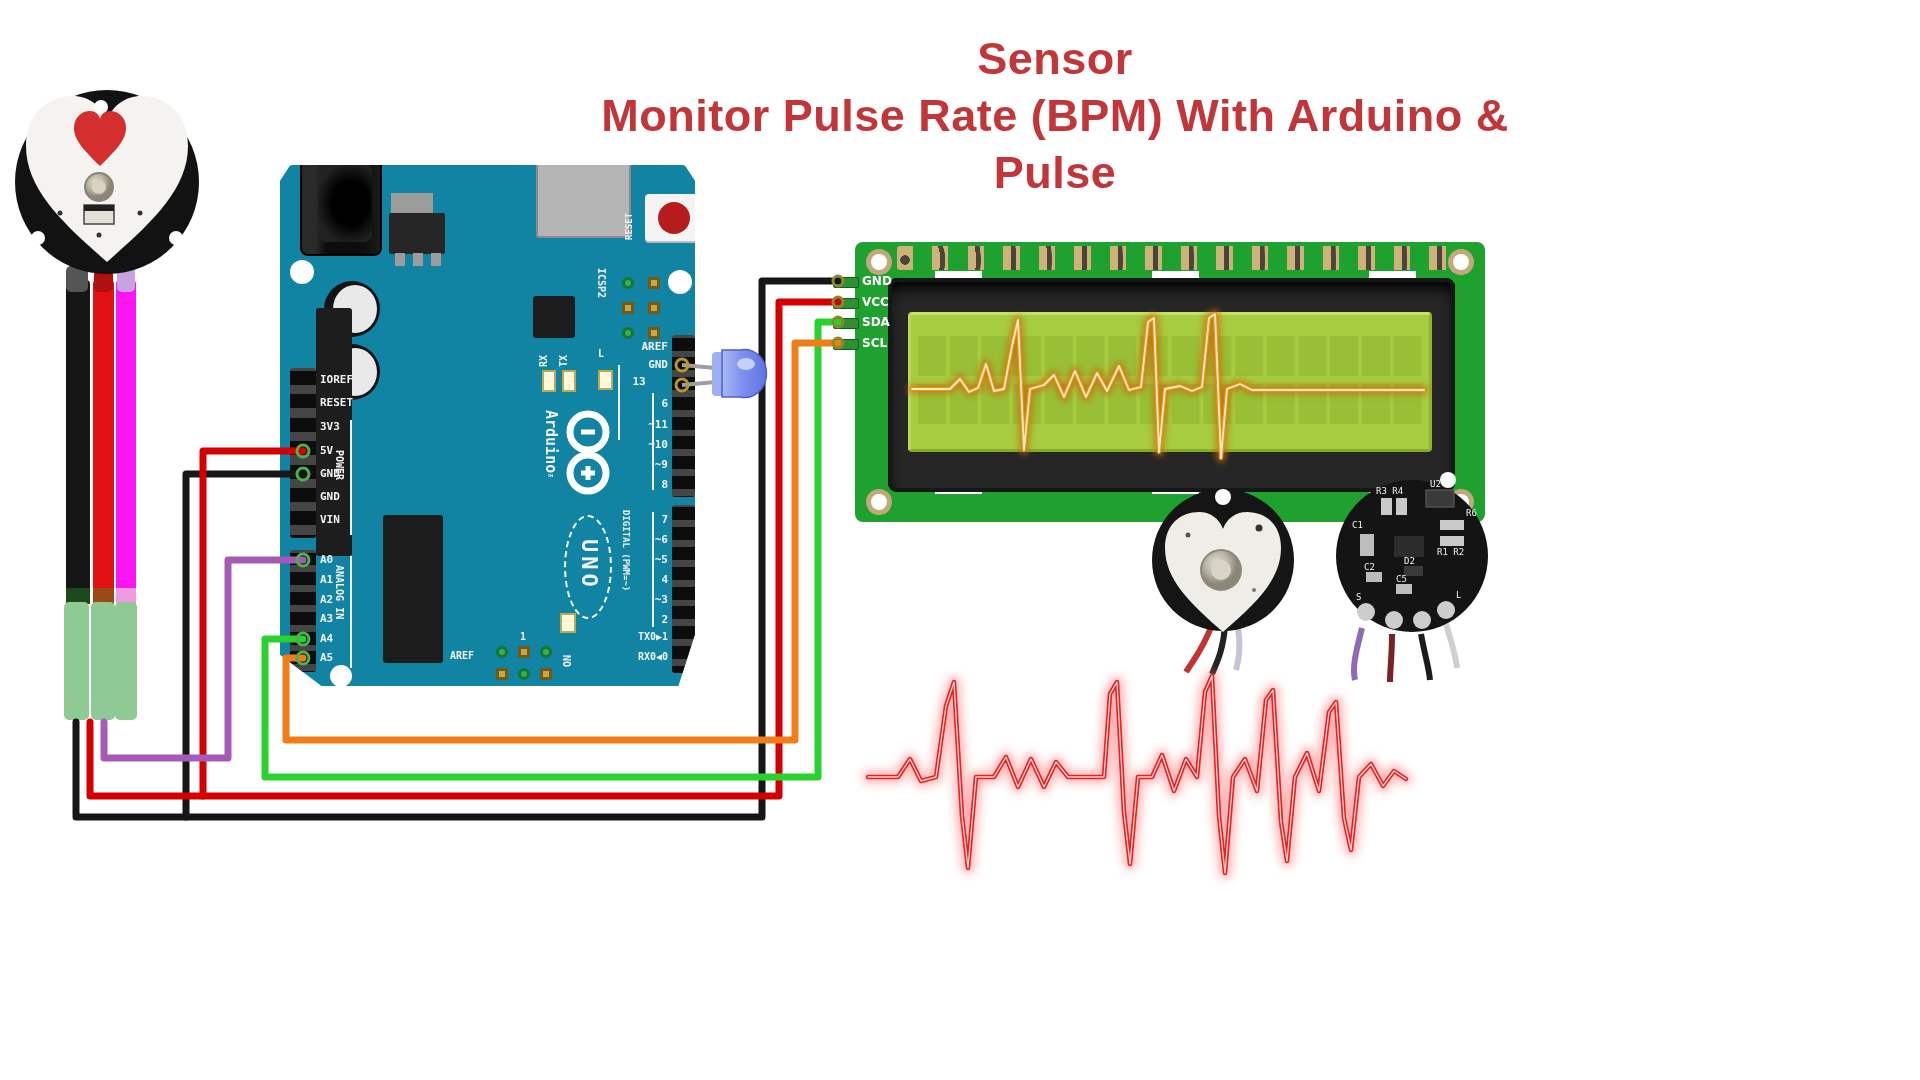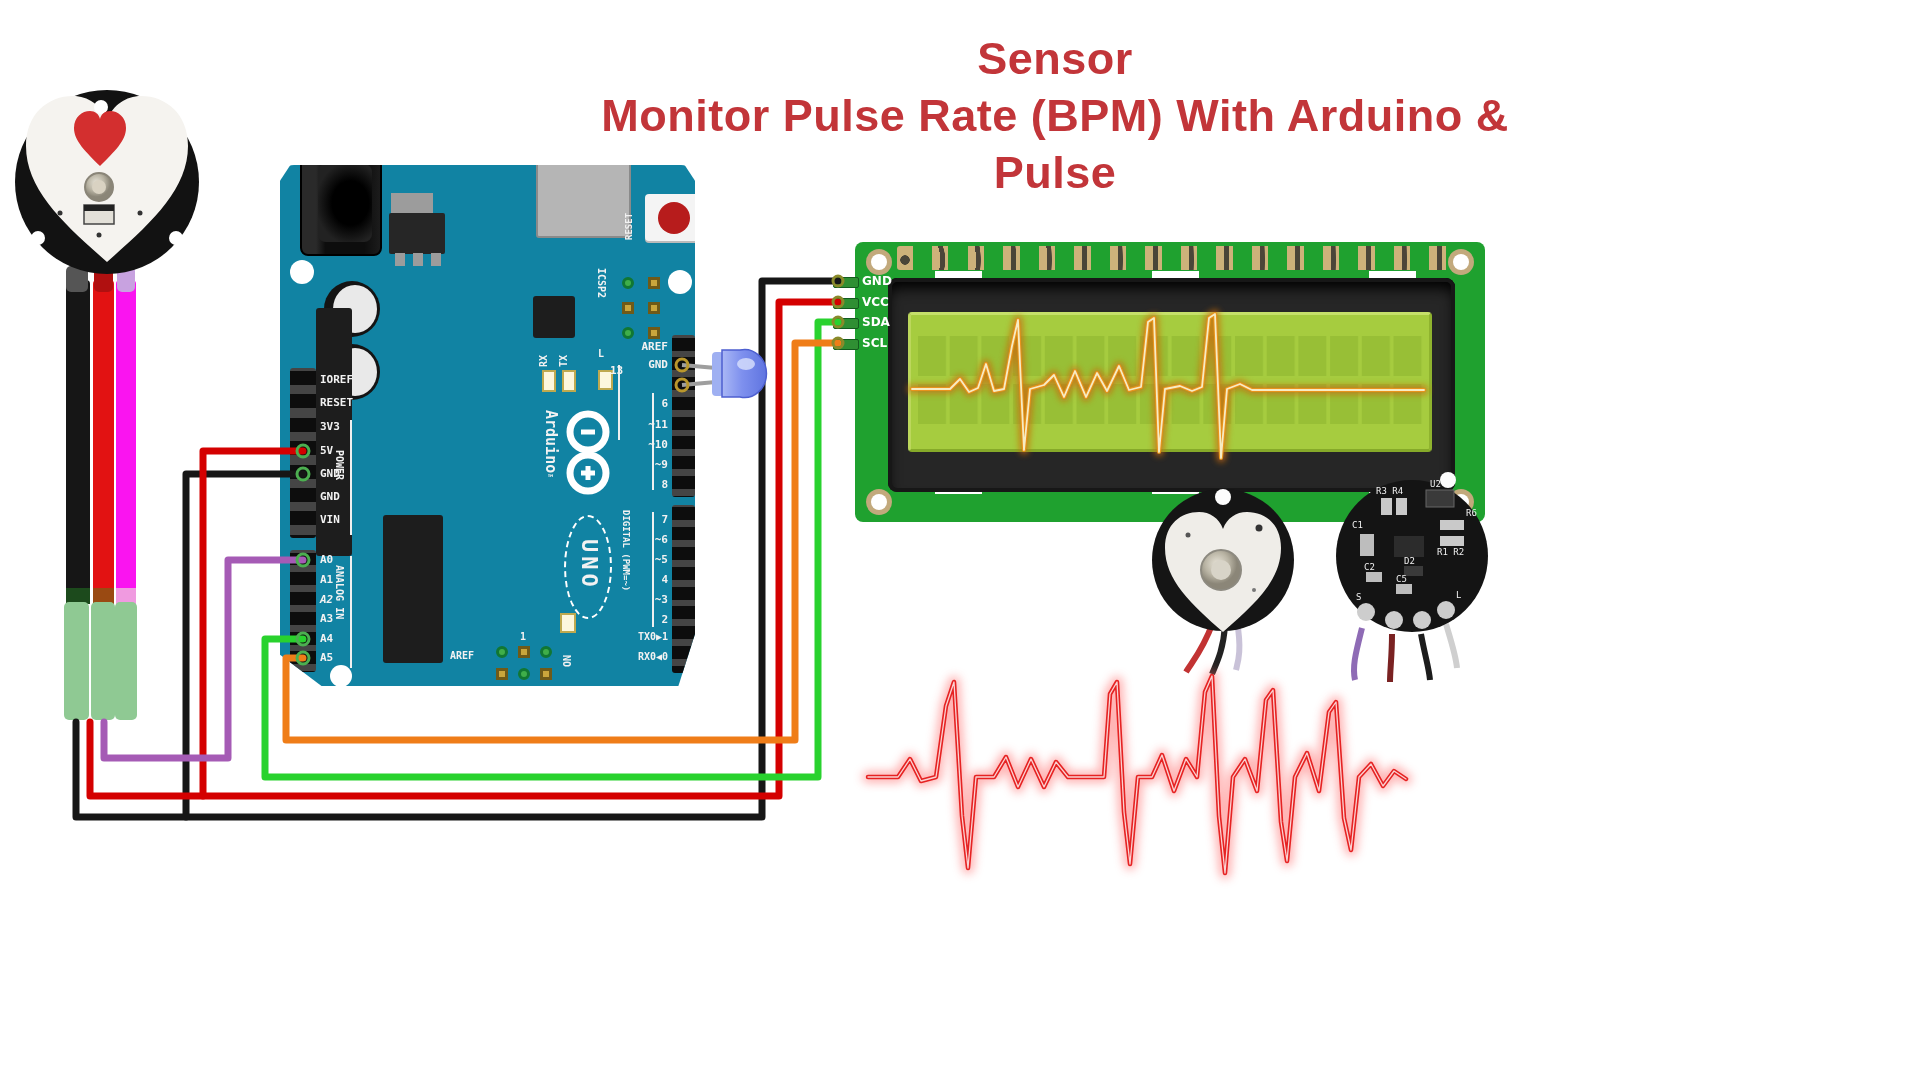--- a/index.html
+++ b/index.html
@@ -111,32 +111,32 @@
     <div class="lbl" style="left:40px;top:279px;">5V</div>
     <div class="lbl" style="left:40px;top:302px;">GND</div>
     <div class="lbl" style="left:40px;top:325px;">GND</div>
     <div class="lbl" style="left:40px;top:348px;">VIN</div>
     <div class="wline" style="left:70px;top:255px;width:2px;height:115px;"></div>
     <div class="lbl v" style="left:54px;top:285px;height:85px;font-size:10px;">POWER</div>
 
     <div class="strip fine" style="left:10px;top:385px;width:26px;height:122px;"></div>
     <div class="lbl" style="left:40px;top:388px;">A0</div>
     <div class="lbl" style="left:40px;top:408px;">A1</div>
-    <div class="lbl" style="left:40px;top:428px;font-style:italic;">A2</div>
+    <div class="lbl" style="left:40px;top:428px;">A2</div>
     <div class="lbl" style="left:40px;top:447px;">A3</div>
     <div class="lbl" style="left:40px;top:467px;">A4</div>
     <div class="lbl" style="left:40px;top:486px;">A5</div>
     <div class="wline" style="left:70px;top:391px;width:2px;height:112px;"></div>
     <div class="lbl v" style="left:54px;top:400px;height:105px;font-size:10px;">ANALOG IN</div>
 
     <div class="strip fine" style="left:392px;top:170px;width:23px;height:162px;"></div>
     <div class="strip fine" style="left:392px;top:340px;width:23px;height:168px;"></div>
     <div class="lbl" style="left:330px;top:175px;width:58px;text-align:right;">AREF</div>
     <div class="lbl" style="left:330px;top:193px;width:58px;text-align:right;">GND</div>
-    <div class="lbl" style="left:330px;top:199px;width:58px;text-align:left;">13</div>
+    <div class="lbl" style="left:330px;top:210px;width:58px;text-align:center;">13</div>
     <div class="lbl" style="left:330px;top:232px;width:58px;text-align:right;">6</div>
     <div class="lbl" style="left:330px;top:253px;width:58px;text-align:right;">~11</div>
     <div class="lbl" style="left:330px;top:273px;width:58px;text-align:right;">~10</div>
     <div class="lbl" style="left:330px;top:293px;width:58px;text-align:right;">~9</div>
     <div class="lbl" style="left:330px;top:313px;width:58px;text-align:right;">8</div>
     <div class="lbl" style="left:330px;top:348px;width:58px;text-align:right;">7</div>
     <div class="lbl" style="left:330px;top:368px;width:58px;text-align:right;">~6</div>
     <div class="lbl" style="left:330px;top:388px;width:58px;text-align:right;">~5</div>
     <div class="lbl" style="left:330px;top:408px;width:58px;text-align:right;">4</div>
     <div class="lbl" style="left:330px;top:428px;width:58px;text-align:right;">~3</div>

